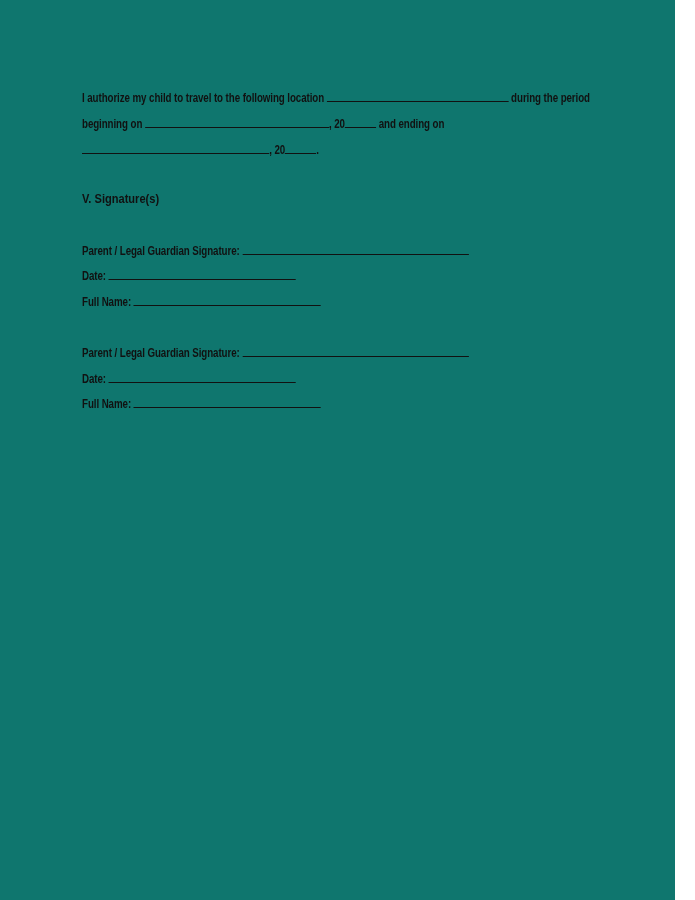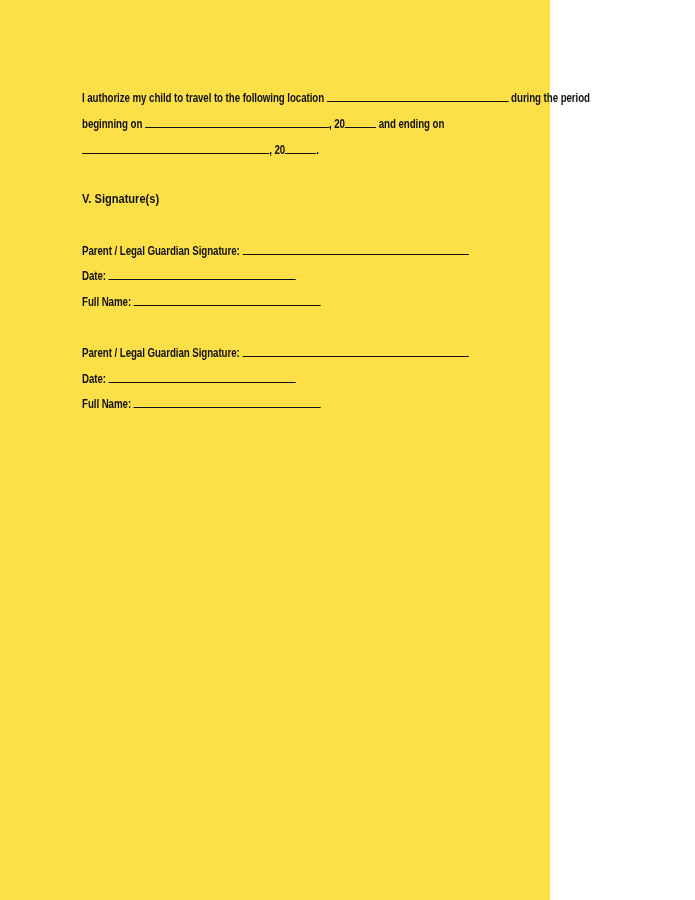--- a/index.html
+++ b/index.html
@@ -11,22 +11,22 @@
       width: 695px;
       height: 900px;
       position: relative;
       overflow: hidden;
       font-family: "Liberation Sans", sans-serif;
       color: #111111;
     }
     .page {
       position: absolute;
       left: 0; top: 0;
-      width: 550px; height: 900px;
-      background: #fde047;
+      width: 675px; height: 900px;
+      background: #0f766e;
     }
     .line {
       position: absolute;
       left: 82px;
       font-size: 12.5px;
       line-height: 16px;
       white-space: nowrap;
       transform: scaleX(0.78);
       transform-origin: left center;
       letter-spacing: -0.1px;

